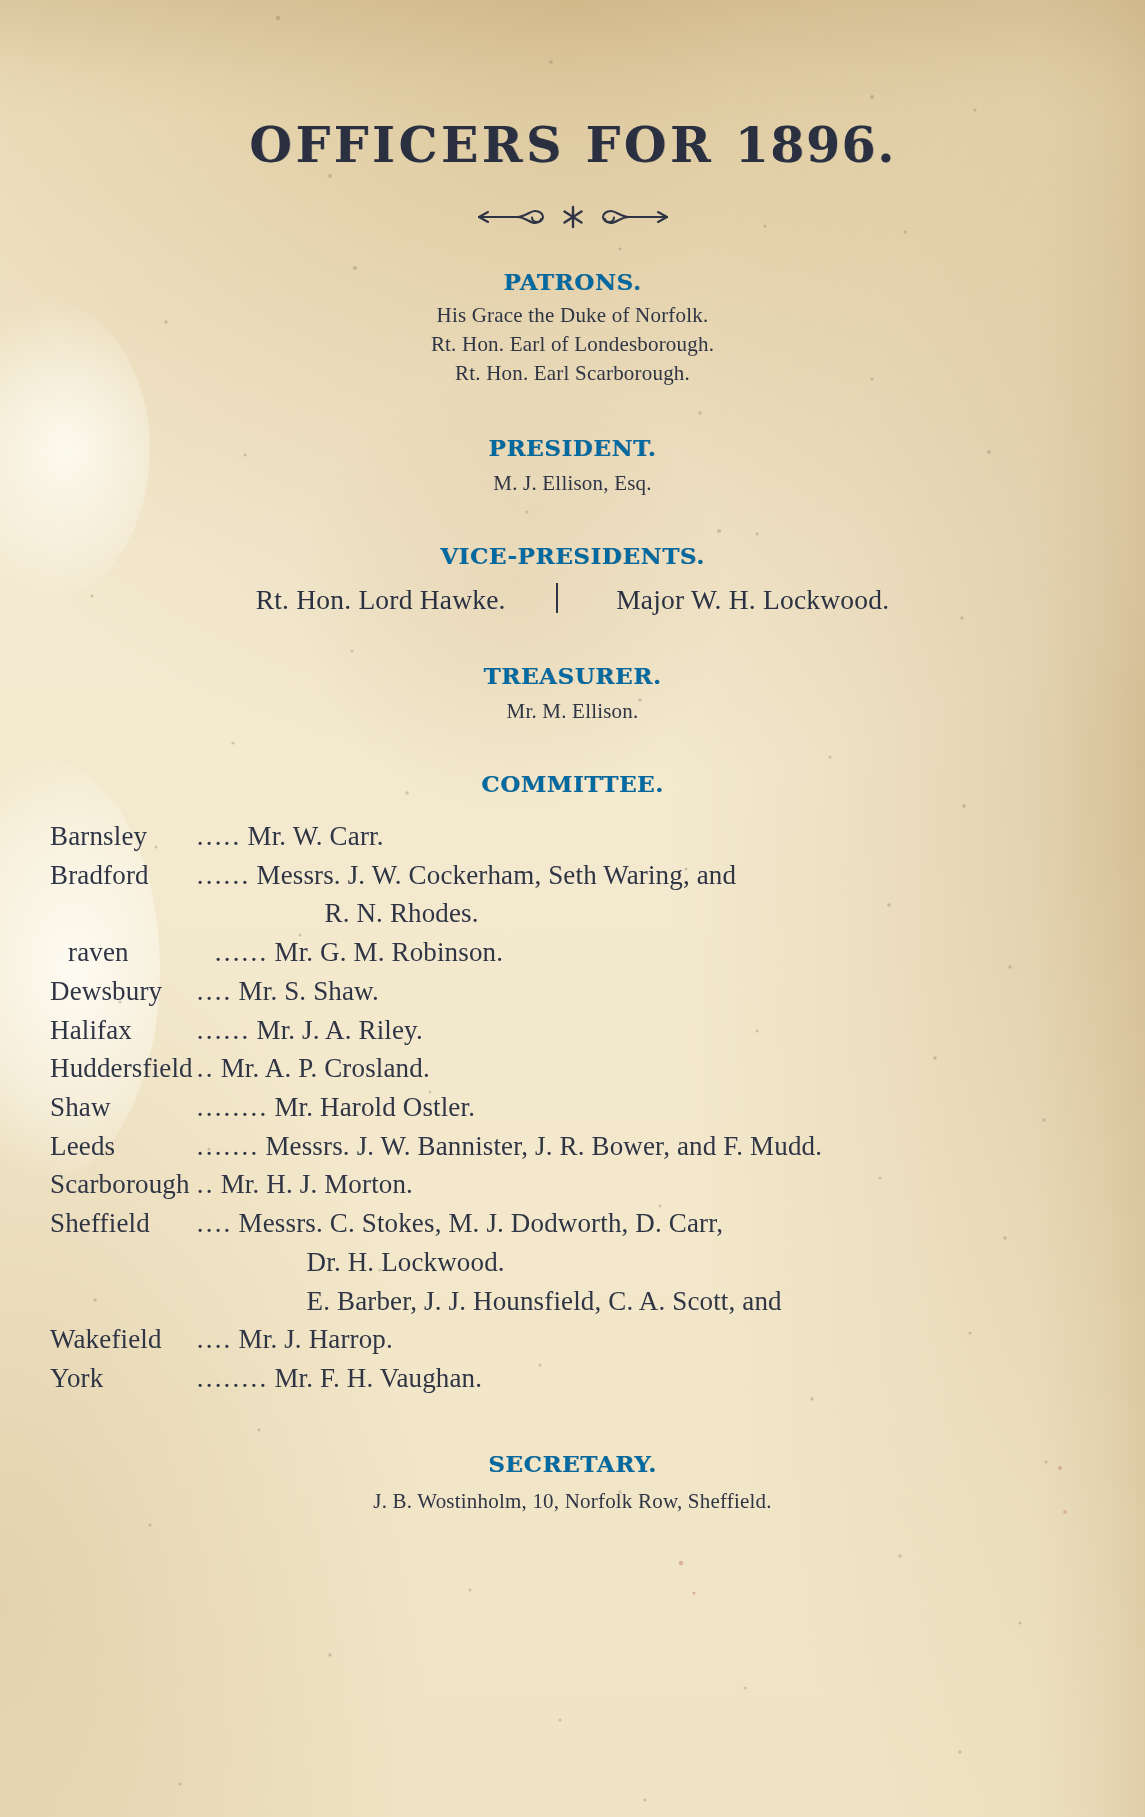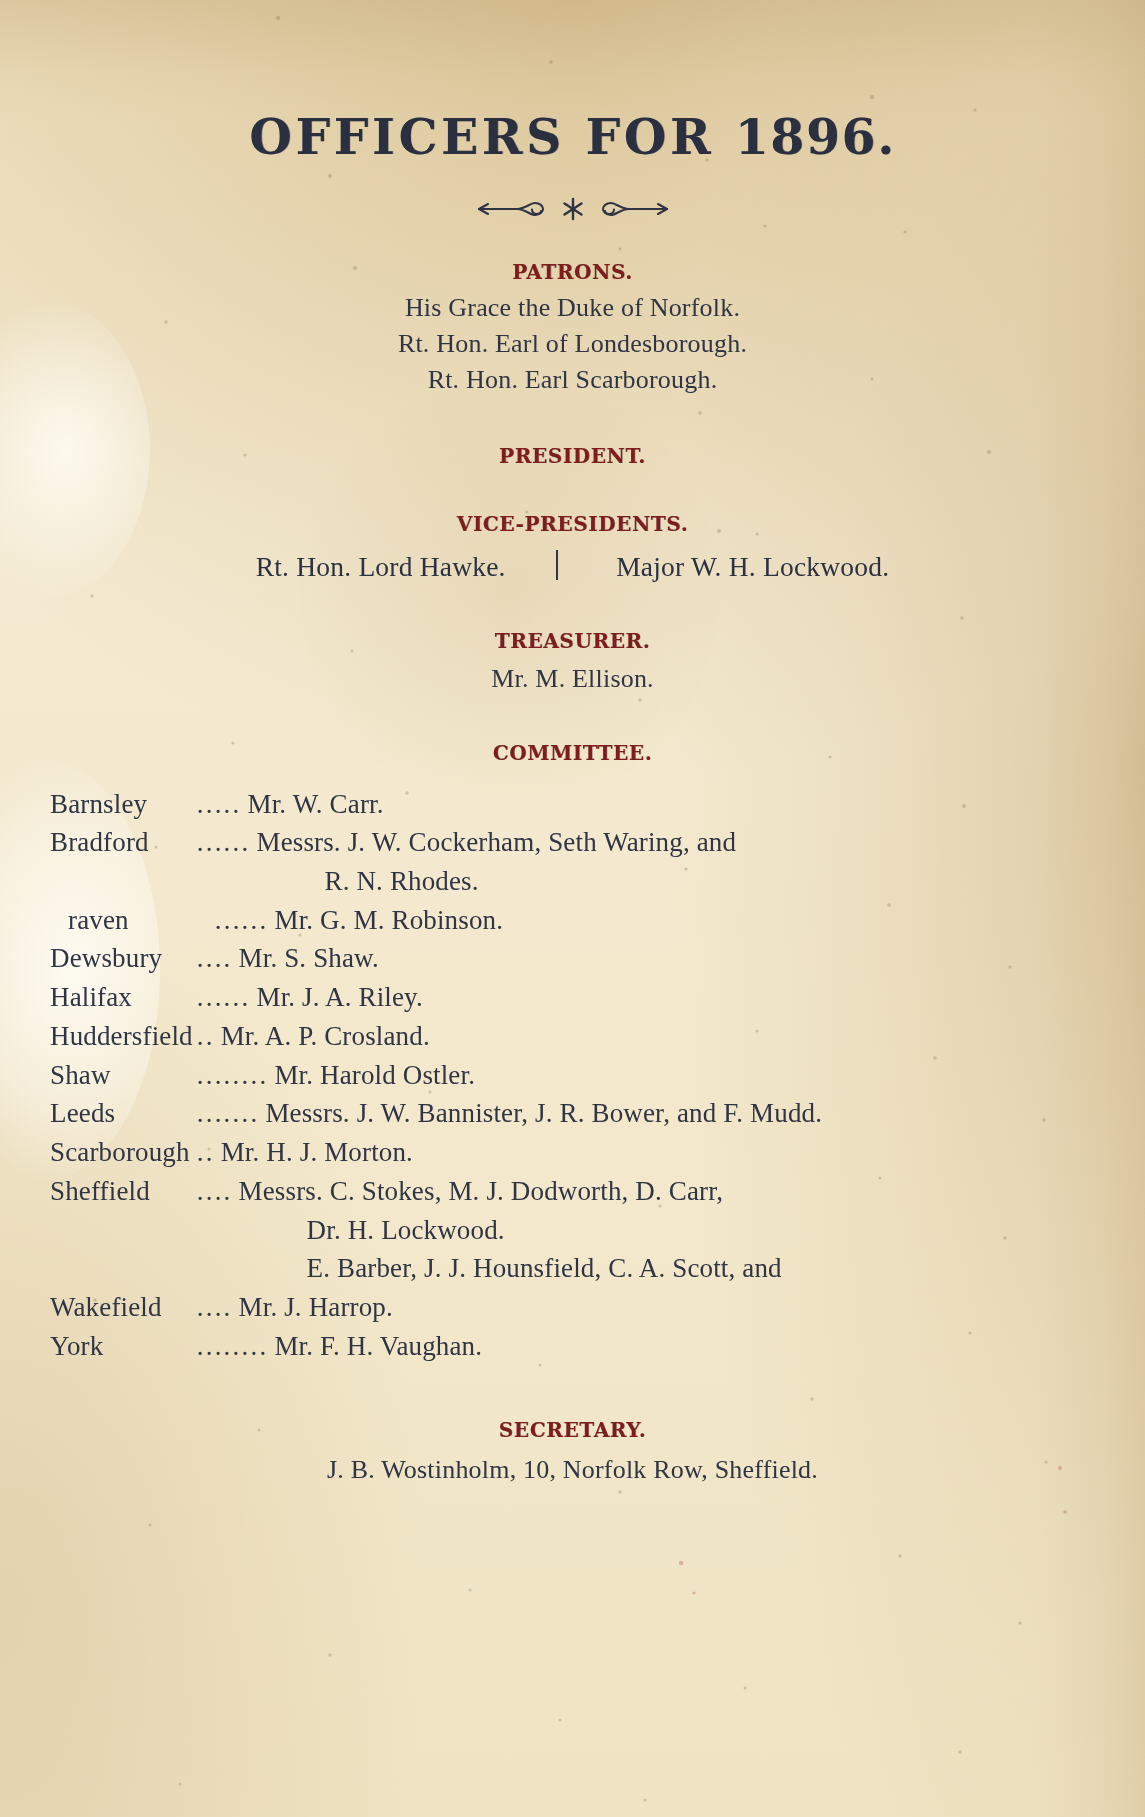--- a/index.html
+++ b/index.html
@@ -67,21 +67,21 @@
   .speckles {
     position: absolute;
     inset: 0;
     opacity: 0.5;
   }
 
   
   .content {
     position: absolute;
     inset: 0;
-    padding: 0 50px;
+    padding: 8px 50px;
     box-sizing: border-box;
   }
 
   .doc-title {
     text-align: center;
     font-family: "DejaVu Serif", "Liberation Serif", serif;
     font-weight: bold;
     font-size: 49px;
     letter-spacing: 3.5px;
     margin: 0;
@@ -97,28 +97,28 @@
     display: block;
     margin: 26px auto 0;
   }
 
   .section {
     text-align: center;
   }
   .section-heading {
     font-family: "DejaVu Serif", "Liberation Serif", serif;
     font-weight: bold;
-    font-size: 20px;
+    font-size: 23px;
     letter-spacing: 0.6px;
     margin: 0;
-    color: #7f1d1d;
+    color: #0369a1;
     text-shadow: 0.55px 0.35px 0 rgba(48,54,72,0.45);
   }
   .entry-line {
-    font-size: 26px;
+    font-size: 21px;
     line-height: 1.38;
     letter-spacing: 0.2px;
     color: #2f3545;
   }
 
   
   .sec-patrons   { margin-top: 34px; }
   .sec-patrons .entry-line:first-of-type { margin-top: 6px; }
   .sec-president { margin-top: 46px; }
   .sec-president .entry-line { margin-top: 8px; }
@@ -296,20 +296,21 @@
 
     <section class="section sec-patrons">
       <h2 class="section-heading">PATRONS.</h2>
       <div class="entry-line">His Grace the Duke of Norfolk.</div>
       <div class="entry-line">Rt. Hon. Earl of Londesborough.</div>
       <div class="entry-line">Rt. Hon. Earl Scarborough.</div>
     </section>
 
     <section class="section sec-president">
       <h2 class="section-heading">PRESIDENT.</h2>
+      <div class="entry-line">M. J. Ellison, Esq.</div>
     </section>
 
     <section class="section sec-vice">
       <h2 class="section-heading">VICE-PRESIDENTS.</h2>
       <div class="vice-row">
         <span class="vice-name left">Rt. Hon. Lord Hawke.</span>
         <span class="vice-divider"></span>
         <span class="vice-name right">Major W. H. Lockwood.</span>
       </div>
     </section>

